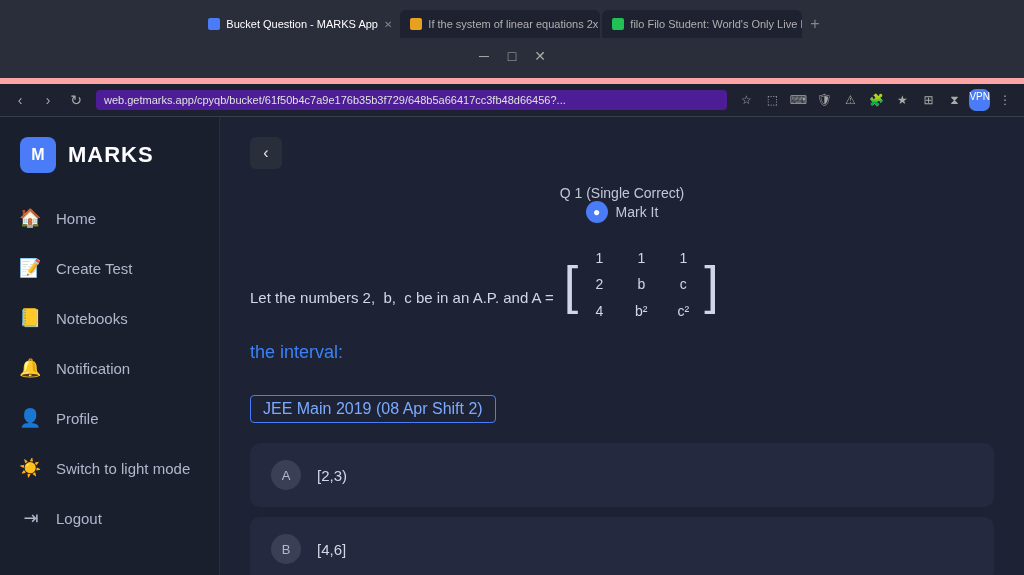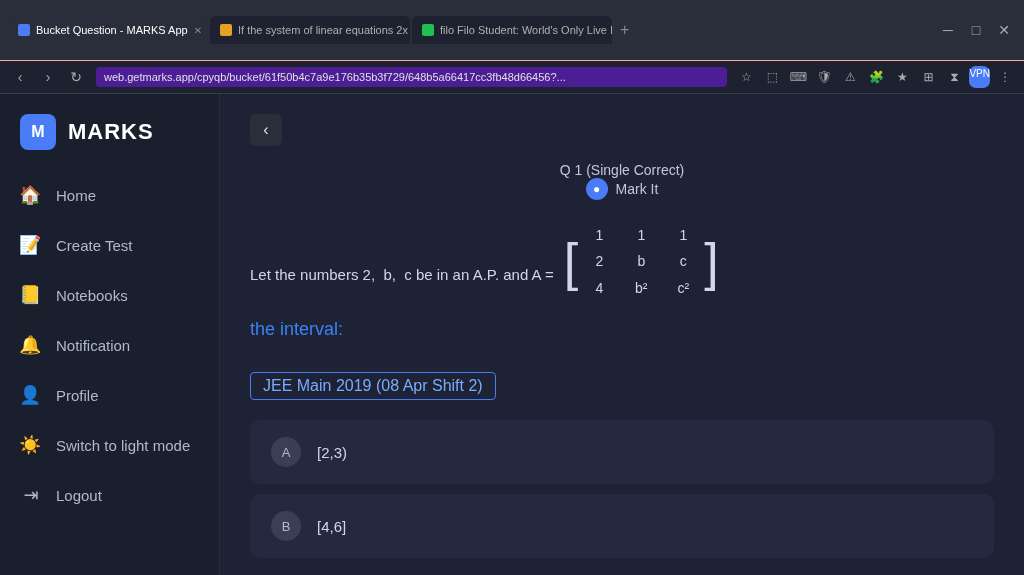--- a/index.html
+++ b/index.html
@@ -10,26 +10,27 @@
       width: 1024px;
       height: 575px;
       overflow: hidden;
       display: flex;
       flex-direction: column;
     }
 
     
     .browser-chrome {
       background: #2a2d3a;
-      padding: 16px 8px;
+      padding: 10px 8px;
       display: flex;
       align-items: center;
       gap: 6px;
-      border-bottom: 1px solid #fca5a5;
+      border-bottom: 6px solid #fca5a5;
       min-height: 36px;
+      flex-direction: column;
     }
     .tab-bar {
       display: flex;
       align-items: center;
       gap: 2px;
       flex: 1;
       overflow: hidden;
     }
     .tab {
       background: #1e2130;

